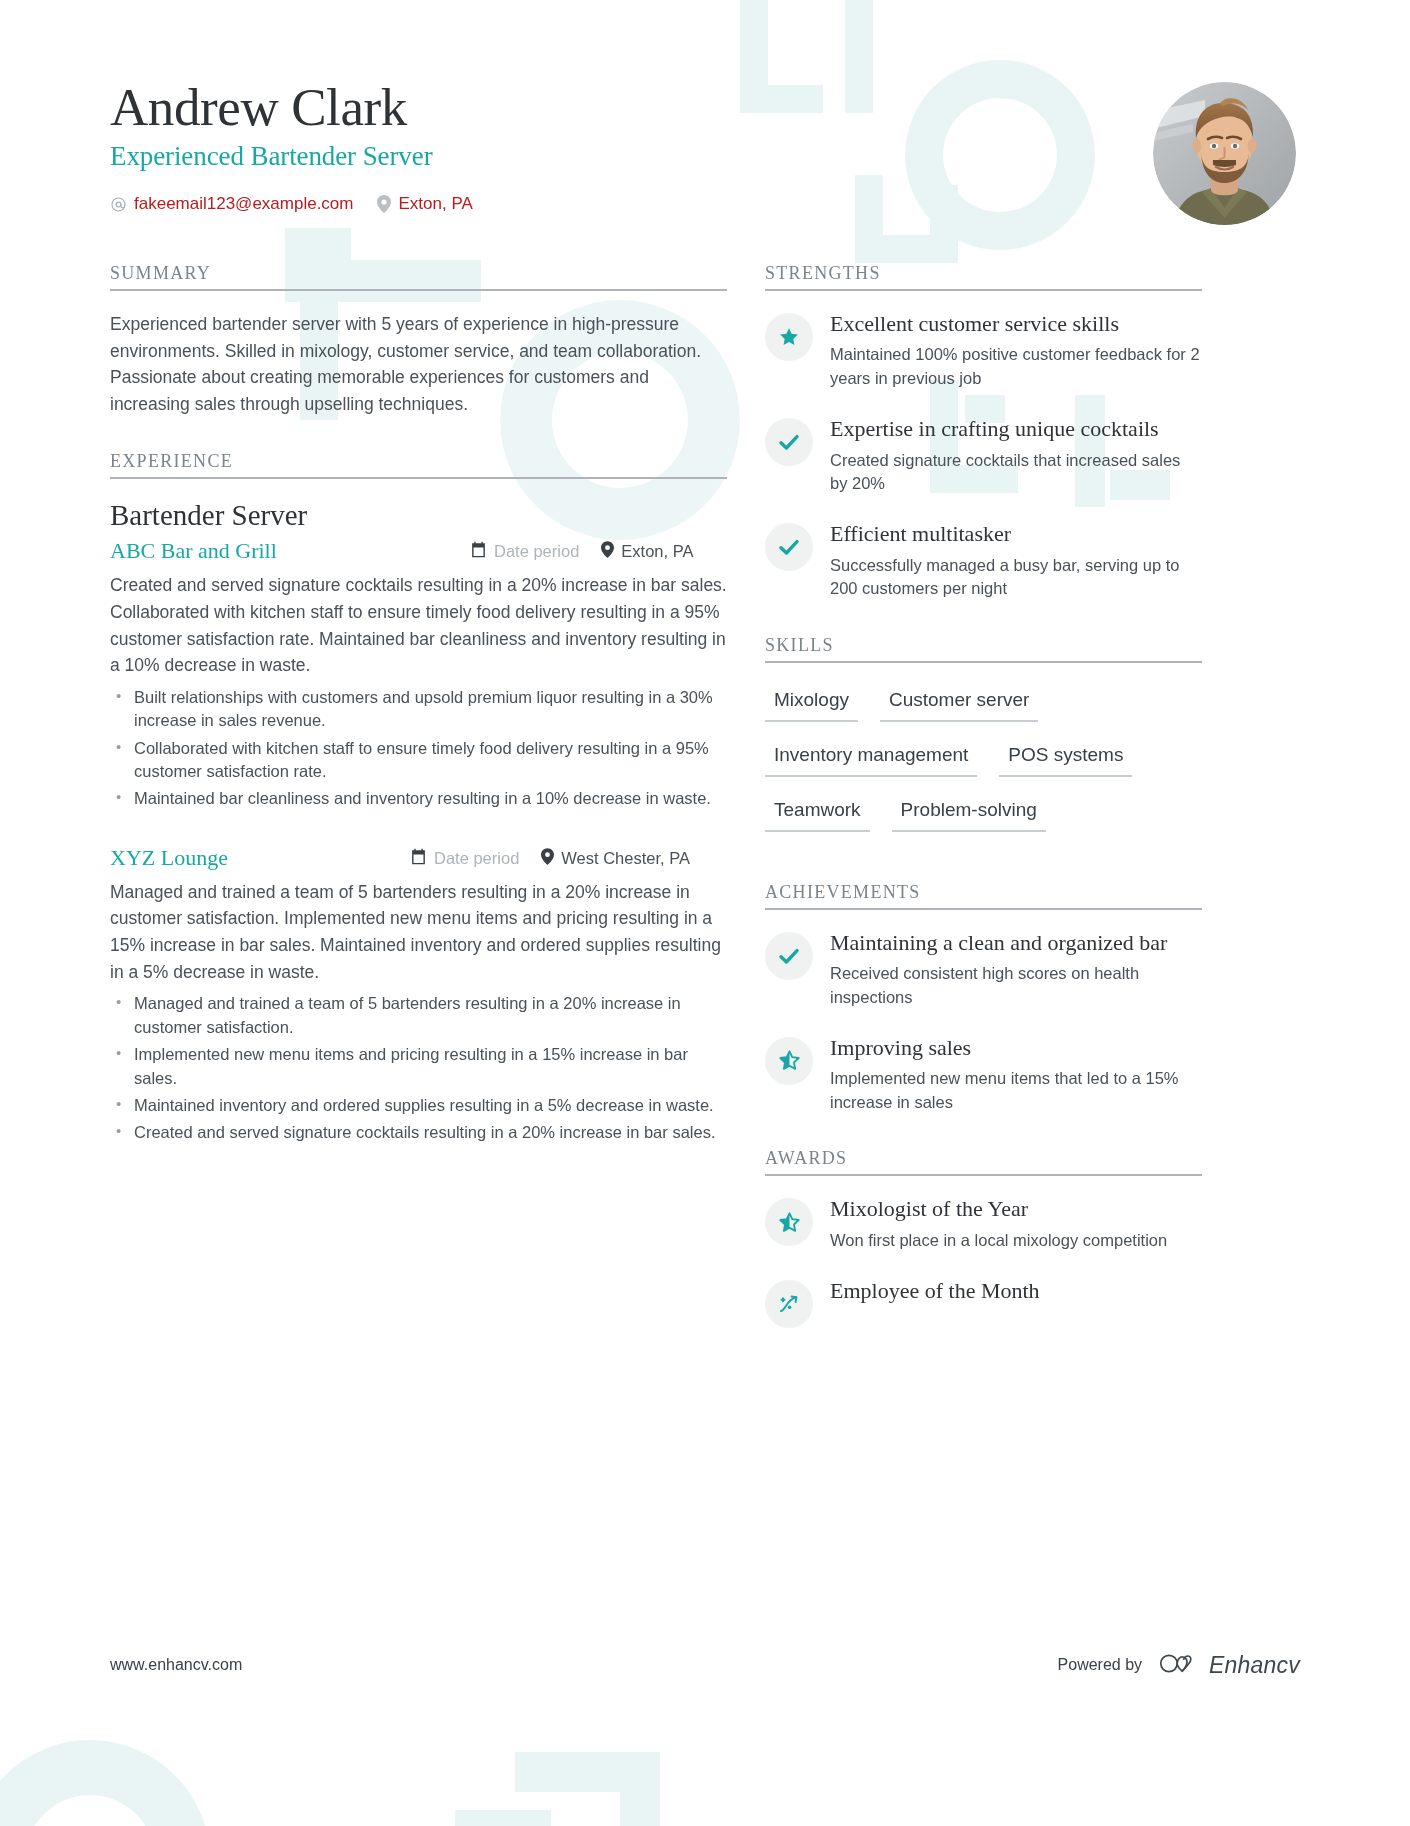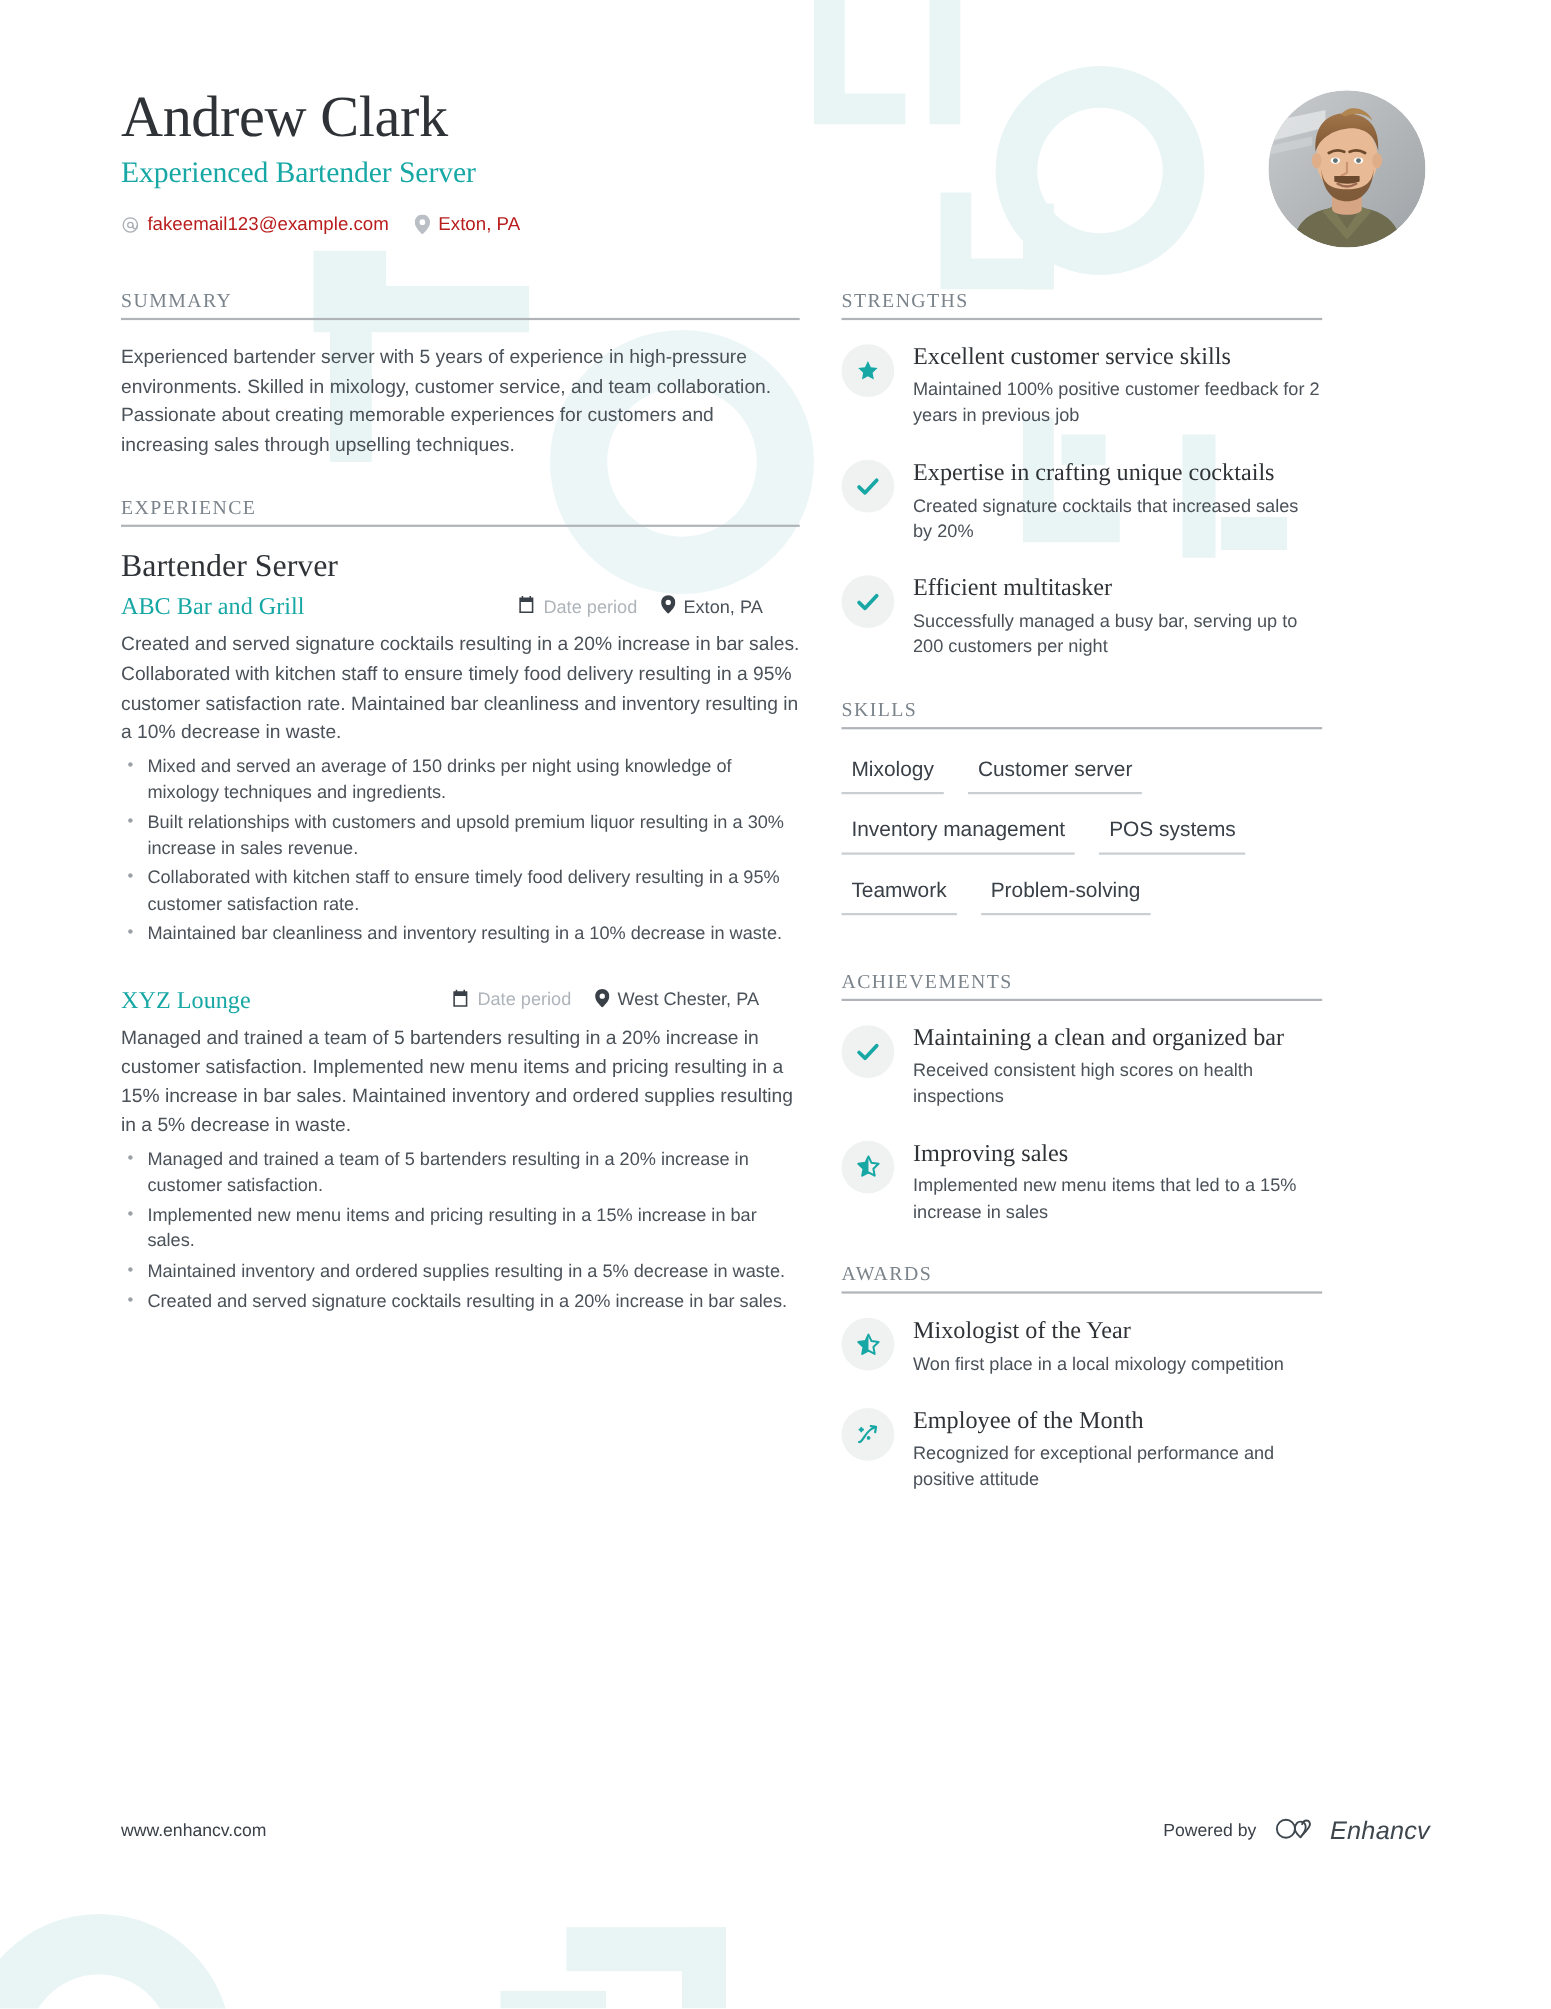--- a/index.html
+++ b/index.html
@@ -404,21 +404,20 @@
                 <svg width="13" height="17" viewBox="0 0 14 18" fill="#3a4047">
                   <path d="M7 0 C3.1 0 0 3.1 0 7 c0 5.2 7 11 7 11 s7 -5.8 7 -11 c0 -3.9 -3.1 -7 -7 -7 z
                            M7 9.6 a2.6 2.6 0 1 1 0 -5.2 a2.6 2.6 0 0 1 0 5.2 z"></path>
                 </svg>
               </span>
               <span class="meta-loc">Exton, PA</span>
             </div>
           </div>
           <div class="body-text">Created and served signature cocktails resulting in a 20% increase in bar sales. Collaborated with kitchen staff to ensure timely food delivery resulting in a 95% customer satisfaction rate. Maintained bar cleanliness and inventory resulting in a 10% decrease in waste.</div>
           <ul class="bullets">
-            <li>Mixed and served an average of 150 drinks per night using knowledge of mixology techniques and ingredients.</li>
             <li>Built relationships with customers and upsold premium liquor resulting in a 30% increase in sales revenue.</li>
             <li>Collaborated with kitchen staff to ensure timely food delivery resulting in a 95% customer satisfaction rate.</li>
             <li>Maintained bar cleanliness and inventory resulting in a 10% decrease in waste.</li>
           </ul>
         </div>
 
         <div class="job" style="margin-top:34px;">
           <div class="job-meta">
             <div class="company" style="min-width:300px;">XYZ Lounge</div>
             <div class="meta-chunk">
@@ -559,21 +558,20 @@
           <div class="item-icon">
             <svg width="24" height="24" viewBox="0 0 24 24" fill="none" stroke="#17a8a5" stroke-width="2">
               <path d="M4 19 C8 19 10 7 19 5.5" stroke-linecap="round"></path>
               <path d="M14.6 4.4 L19.4 5.2 L18.6 10" stroke-linecap="round" stroke-linejoin="round"></path>
               <circle cx="12.6" cy="15.2" r="1.7" fill="#17a8a5" stroke="none"></circle>
               <path d="M6 6.2 v3 M4.5 7.7 h3" stroke-linecap="round"></path>
             </svg>
           </div>
           <div class="item-body">
             <div class="item-title">Employee of the Month</div>
-            <div class="item-desc">Recognized for exceptional performance and positive attitude</div>
           </div>
         </div>
       </div>
 
     </div>
   </div>
 
   <div class="footer">
     <div class="footer-url">www.enhancv.com</div>
     <div class="powered">

